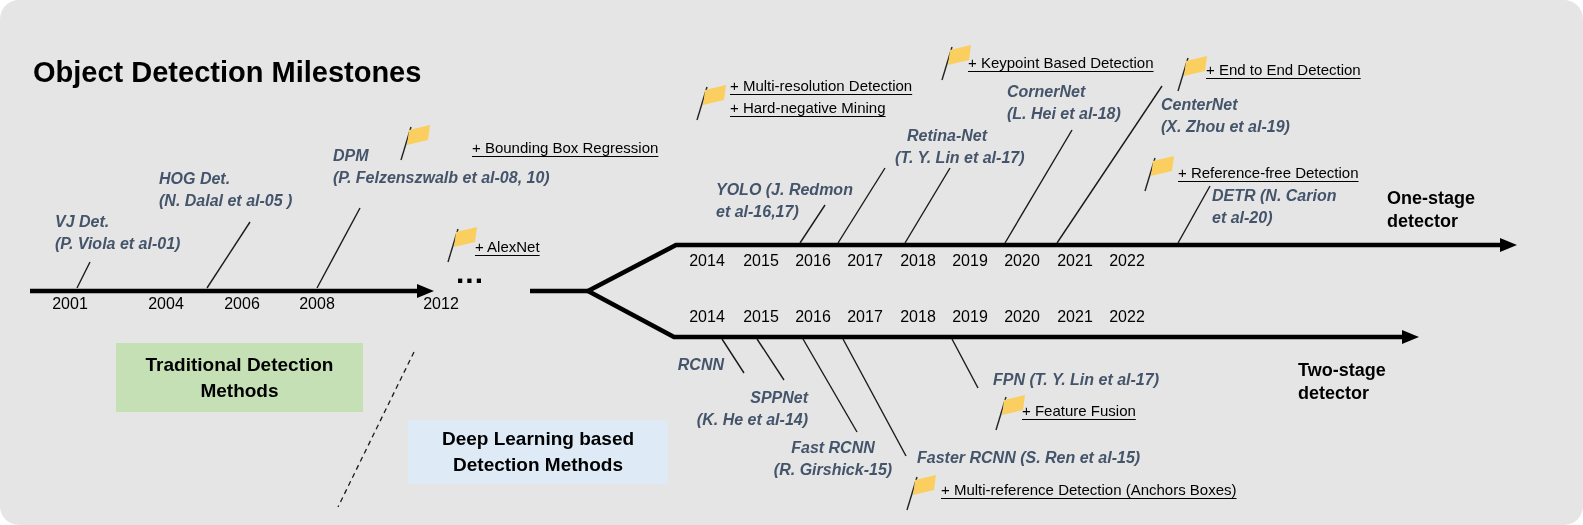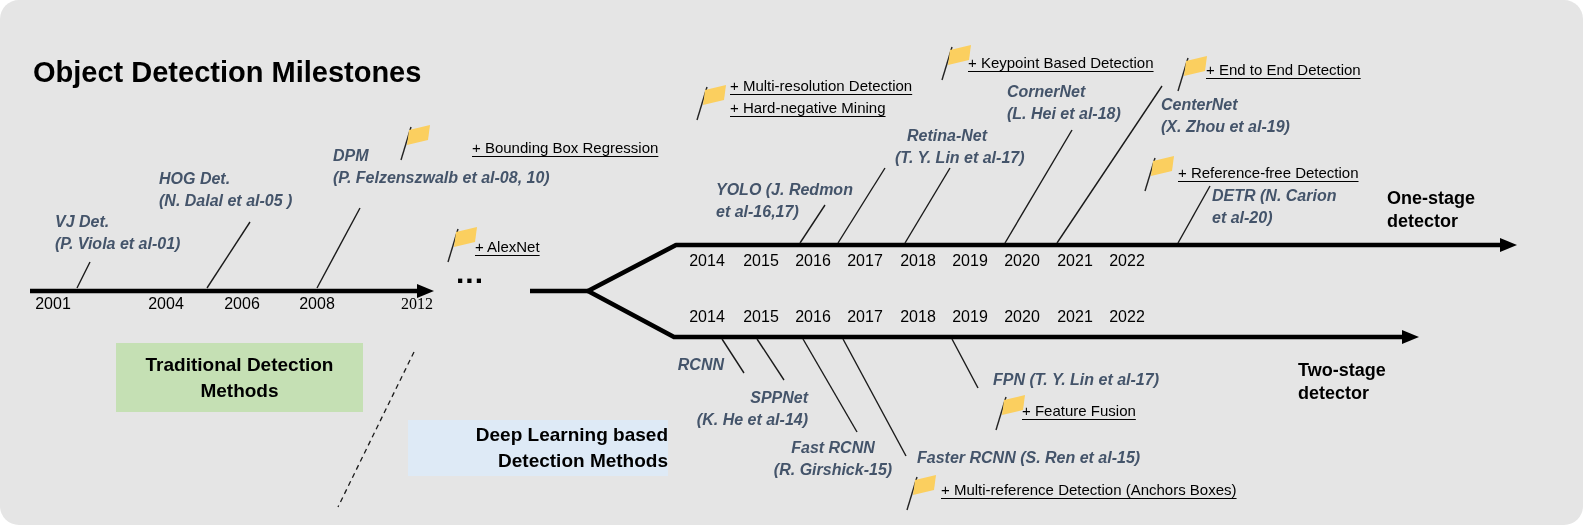--- a/index.html
+++ b/index.html
@@ -76,30 +76,30 @@
     <use href="#flagShape" x="995" y="394"></use>
     <use href="#flagShape" x="906" y="474"></use>
   </svg>
 
   <div class="title">Object Detection Milestones</div>
 
   <div class="era-box green" style="left:116px;top:343px;width:247px;height:69px;">
     <div>Traditional Detection</div>
     <div>Methods</div>
   </div>
-  <div class="era-box blue" style="left:408px;top:420px;width:260px;height:56px;text-align:right;">
+  <div class="era-box blue" style="left:408px;top:420px;width:260px;height:64px;">
     <div>Deep Learning based</div>
     <div>Detection Methods</div>
   </div>
 
-  <span class="year" style="left:26px;top:295px;">2001</span>
+  <span class="year" style="left:43px;top:295px;">2001</span>
   <span class="year" style="left:139px;top:295px;">2004</span>
   <span class="year" style="left:215px;top:295px;">2006</span>
   <span class="year" style="left:290px;top:295px;">2008</span>
-  <span class="year" style="left:390px;top:295px;font-family:Liberation Serif, serif;">2012</span>
+  <span class="year" style="left:414px;top:295px;">2012</span>
   <div class="ellipsis" style="left:456px;top:258px;">...</div>
 
   <div class="milestone" style="left:55px;top:211px;">
     <div>VJ Det.</div>
     <div>(P. Viola et al-01)</div>
   </div>
   <div class="milestone" style="left:159px;top:168px;">
     <div>HOG Det.</div>
     <div>(N. Dalal et al-05 )</div>
   </div>

